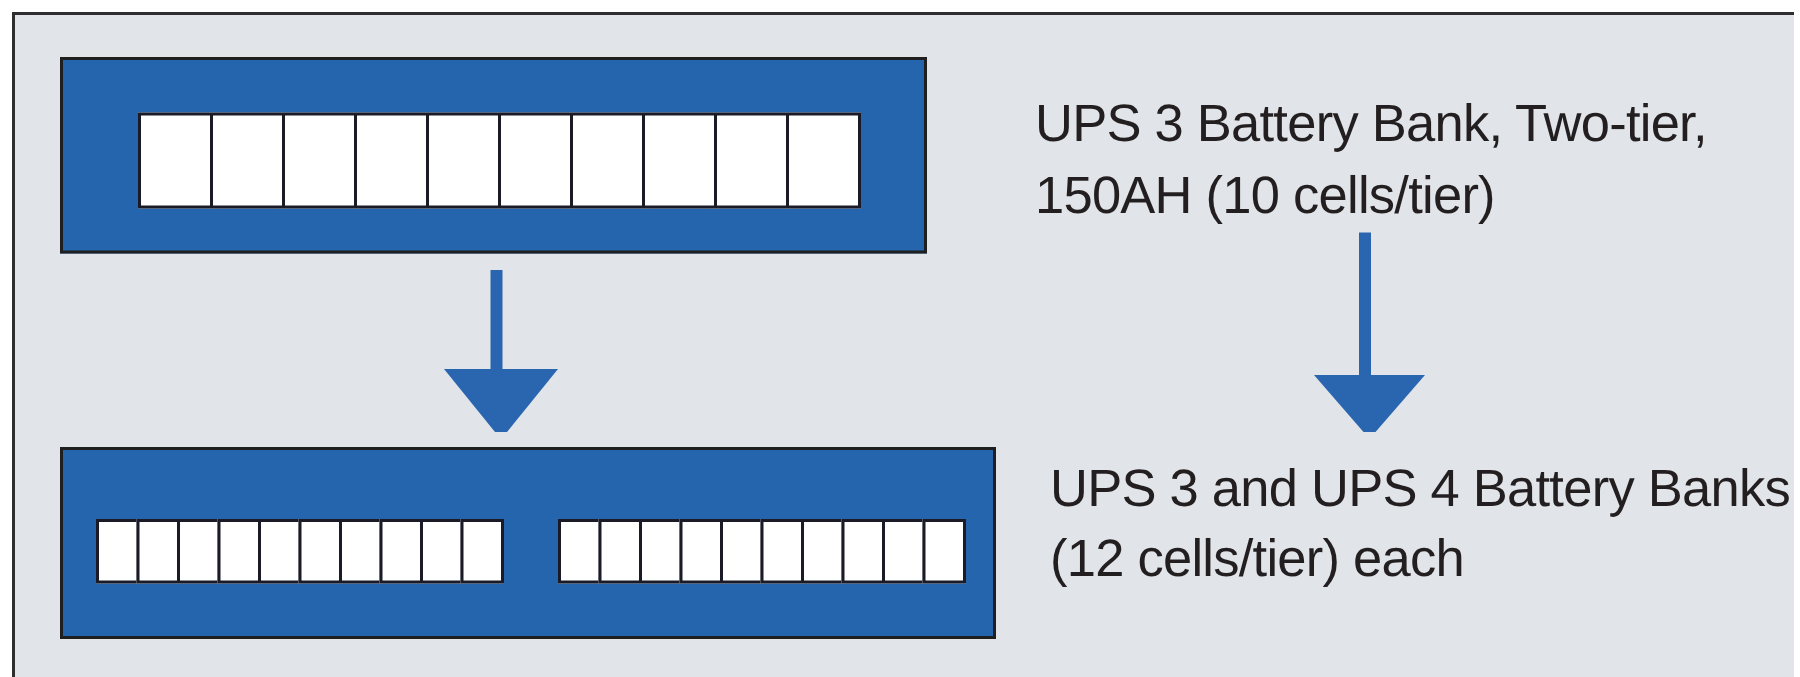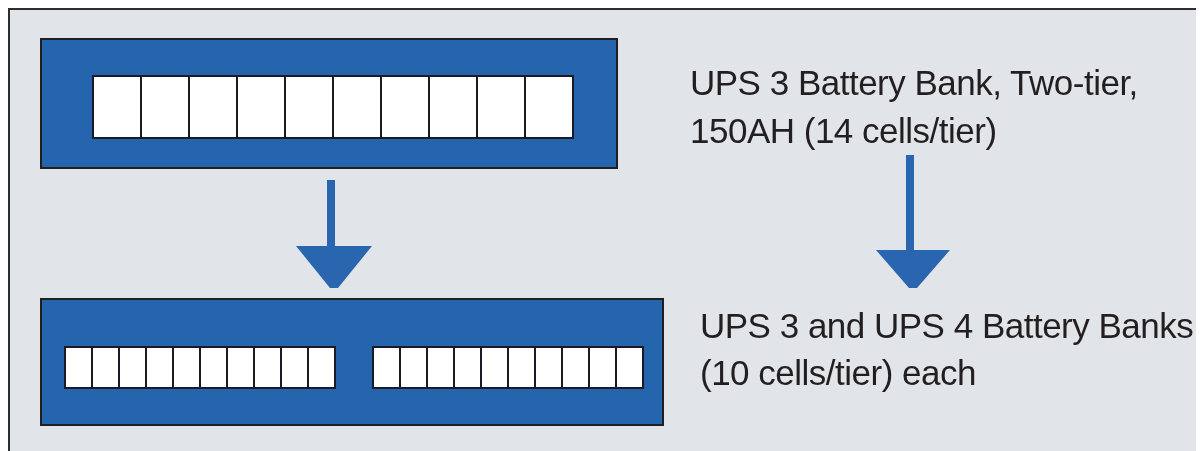--- a/index.html
+++ b/index.html
@@ -79,21 +79,21 @@
         <div class="cell"></div>
         <div class="cell"></div>
         <div class="cell"></div>
         <div class="cell"></div>
         <div class="cell"></div>
       </div>
   </div>
 
   <div class="caption caption-top">
     <span class="line">UPS 3 Battery Bank, Two-tier,</span>
-    <span class="line">150AH (14 cells/tier)</span>
+    <span class="line">150AH (10 cells/tier)</span>
   </div>
 
   <div class="arrow-left">
     <div class="arrow-shaft"></div>
     <div class="arrow-head"></div>
   </div>
 
   <div class="arrow-right">
     <div class="arrow-shaft"></div>
     <div class="arrow-head"></div>
@@ -121,16 +121,16 @@
         <div class="cell"></div>
         <div class="cell"></div>
         <div class="cell"></div>
         <div class="cell"></div>
         <div class="cell"></div>
       </div>
   </div>
 
   <div class="caption caption-bottom">
     <span class="line">UPS 3 and UPS 4 Battery Banks</span>
-    <span class="line">(10 cells/tier) each</span>
+    <span class="line">(12 cells/tier) each</span>
   </div>
 
 </div>
 
 </body></html>

